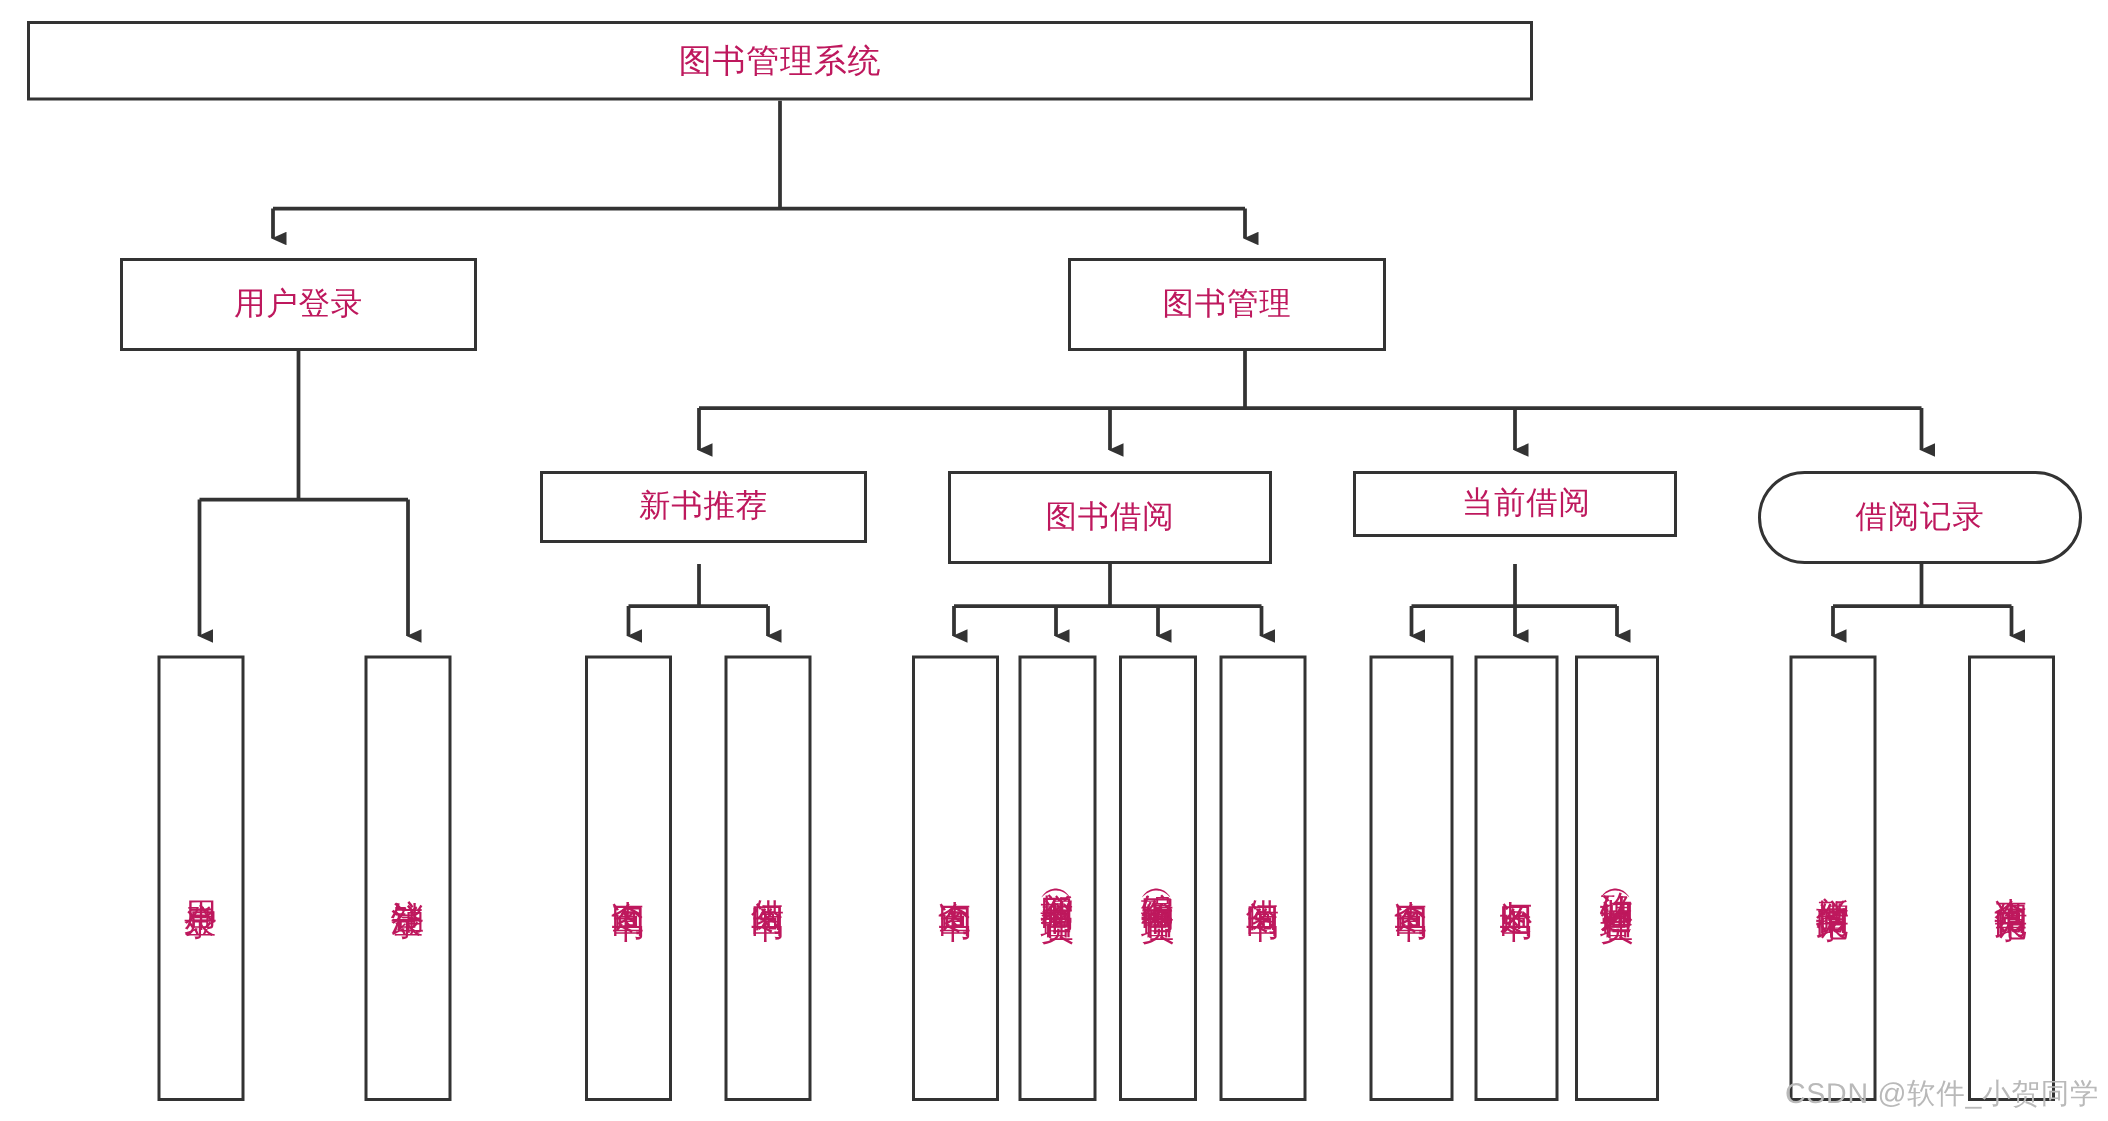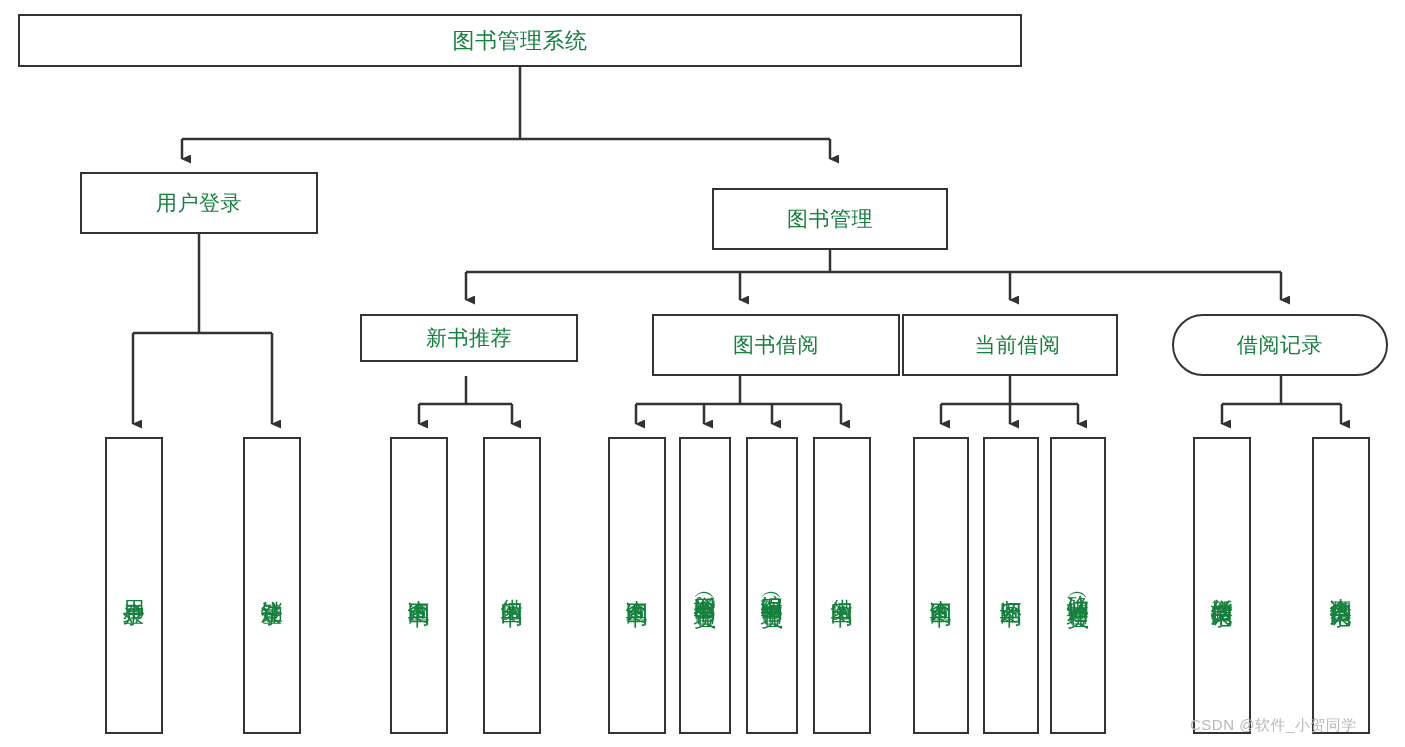--- a/index.html
+++ b/index.html
@@ -27,21 +27,21 @@
     pointer-events: none;
   }
   .node {
     position: absolute;
     box-sizing: border-box;
     border: 2.5px solid #333333;
     background: #ffffff;
     display: flex;
     align-items: center;
     justify-content: center;
-    color: #15803d;
+    color: #be185d;
   }
   .node-label {
     display: block;
     text-align: center;
     letter-spacing: 0.5px;
     line-height: 1.18;
   }
   .node.horizontal .node-label {
     font-size: 21px;
     white-space: nowrap;
@@ -56,21 +56,21 @@
   .node.vertical .node-label {
     writing-mode: vertical-rl;
     text-orientation: upright;
     font-size: 22px;
     line-height: 1.06;
     letter-spacing: 2px;
     max-height: 100%;
   }
   .watermark {
     position: absolute;
-    font-size: 15px;
+    font-size: 19px;
     color: #b9b9b9;
     white-space: nowrap;
     letter-spacing: 0.5px;
   }
 </style>
 </head>
 <body>
 
 <div id="diagram-root">
 
@@ -124,31 +124,31 @@
     </g>
   </svg>
 
   <div class="node horizontal root" style="left:18px; top:14px; width:1004px; height:53px;">
     <span class="node-label">图书管理系统</span>
   </div>
 
   <div class="node horizontal" style="left:80px; top:172px; width:238px; height:62px;">
     <span class="node-label">用户登录</span>
   </div>
-  <div class="node horizontal" style="left:712px; top:188px; width:236px; height:62px;">
+  <div class="node horizontal" style="left:712px; top:172px; width:212px; height:62px;">
     <span class="node-label">图书管理</span>
   </div>
 
   <div class="node horizontal" style="left:360px; top:314px; width:218px; height:48px;">
     <span class="node-label">新书推荐</span>
   </div>
-  <div class="node horizontal" style="left:632px; top:314px; width:248px; height:62px;margin-left:20px;">
+  <div class="node horizontal" style="left:632px; top:314px; width:216px; height:62px;">
     <span class="node-label">图书借阅</span>
   </div>
-  <div class="node horizontal" style="left:902px; top:314px; width:216px; height:62px;padding-left:15px;">
+  <div class="node horizontal" style="left:902px; top:314px; width:216px; height:44px;padding-left:15px;">
     <span class="node-label">当前借阅</span>
   </div>
   <div class="node horizontal" style="left:1172px; top:314px; width:216px; height:62px;border-radius:31px;">
     <span class="node-label">借阅记录</span>
   </div>
 
   <div class="node vertical" style="left:105px; top:437px; width:58px; height:297px;">
     <span class="node-label">用户登录</span>
   </div>
   <div class="node vertical" style="left:243px; top:437px; width:58px; height:297px;">

